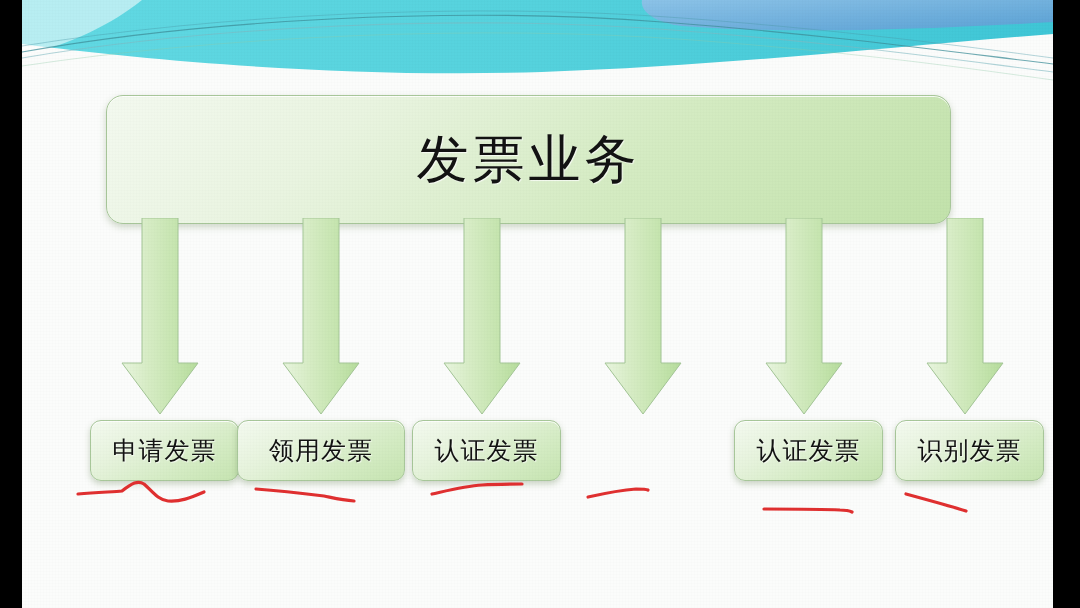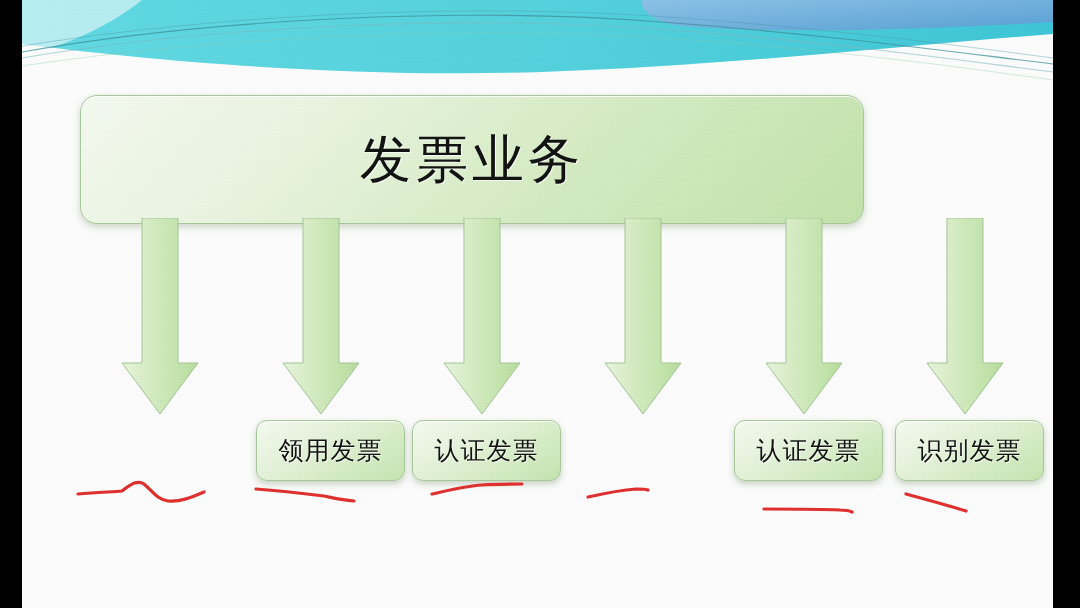--- a/index.html
+++ b/index.html
@@ -24,21 +24,21 @@
     background:
       repeating-linear-gradient(0deg, rgba(0,0,0,.012) 0 1px, rgba(0,0,0,0) 1px 3px),
       repeating-linear-gradient(90deg, rgba(0,0,0,.010) 0 1px, rgba(0,0,0,0) 1px 3px);
     opacity:.7;
   }
 
   .wave-layer { position:absolute; left:0; top:0; width:1031px; height:140px; }
 
   
   .title-box{
-    position:absolute; left:58px; top:95px; width:784px; height:129px;
+    position:absolute; left:84px; top:95px; width:845px; height:129px;
     border-radius:17px;
     border:1px solid #a8c79a;
     background:linear-gradient(135deg,#f3f9ef 0%, #e9f4e0 28%, #d4ebc2 62%, #c2e2ab 100%);
     box-shadow:0 3px 7px rgba(90,120,70,.28), inset 0 1px 0 rgba(255,255,255,.85);
     display:flex; align-items:center; justify-content:center;
   }
   .title-text{
     font-family:"DejaVu Serif", serif;
     font-size:52px; color:#131313; letter-spacing:4px;
     text-shadow:1px 1px 1px rgba(255,255,255,.75);
@@ -111,21 +111,24 @@
         <path d="M120,0 L156,0 L156,145 L176,145 L138,196 L100,145 L120,145 Z"></path>
         <path d="M281,0 L317,0 L317,145 L337,145 L299,196 L261,145 L281,145 Z"></path>
         <path d="M442,0 L478,0 L478,145 L498,145 L460,196 L422,145 L442,145 Z"></path>
         <path d="M603,0 L639,0 L639,145 L659,145 L621,196 L583,145 L603,145 Z"></path>
         <path d="M764,0 L800,0 L800,145 L820,145 L782,196 L744,145 L764,145 Z"></path>
         <path d="M925,0 L961,0 L961,145 L981,145 L943,196 L905,145 L925,145 Z"></path>
       </g>
     </svg>
 
     <div class="boxes-row">
-      <div class="leaf-box" style="left:234px;width:149px">
+      <div class="leaf-box" style="left:68px;width:149px">
+        <span class="leaf-text">申请发票</span>
+      </div>
+      <div class="leaf-box" style="left:215px;width:168px">
         <span class="leaf-text">领用发票</span>
       </div>
       <div class="leaf-box" style="left:390px;width:149px">
         <span class="leaf-text">认证发票</span>
       </div>
       <div class="leaf-box" style="left:873px;width:149px">
         <span class="leaf-text">识别发票</span>
       </div>
       <div class="leaf-box" style="left:712px;width:149px">
         <span class="leaf-text">认证发票</span>

